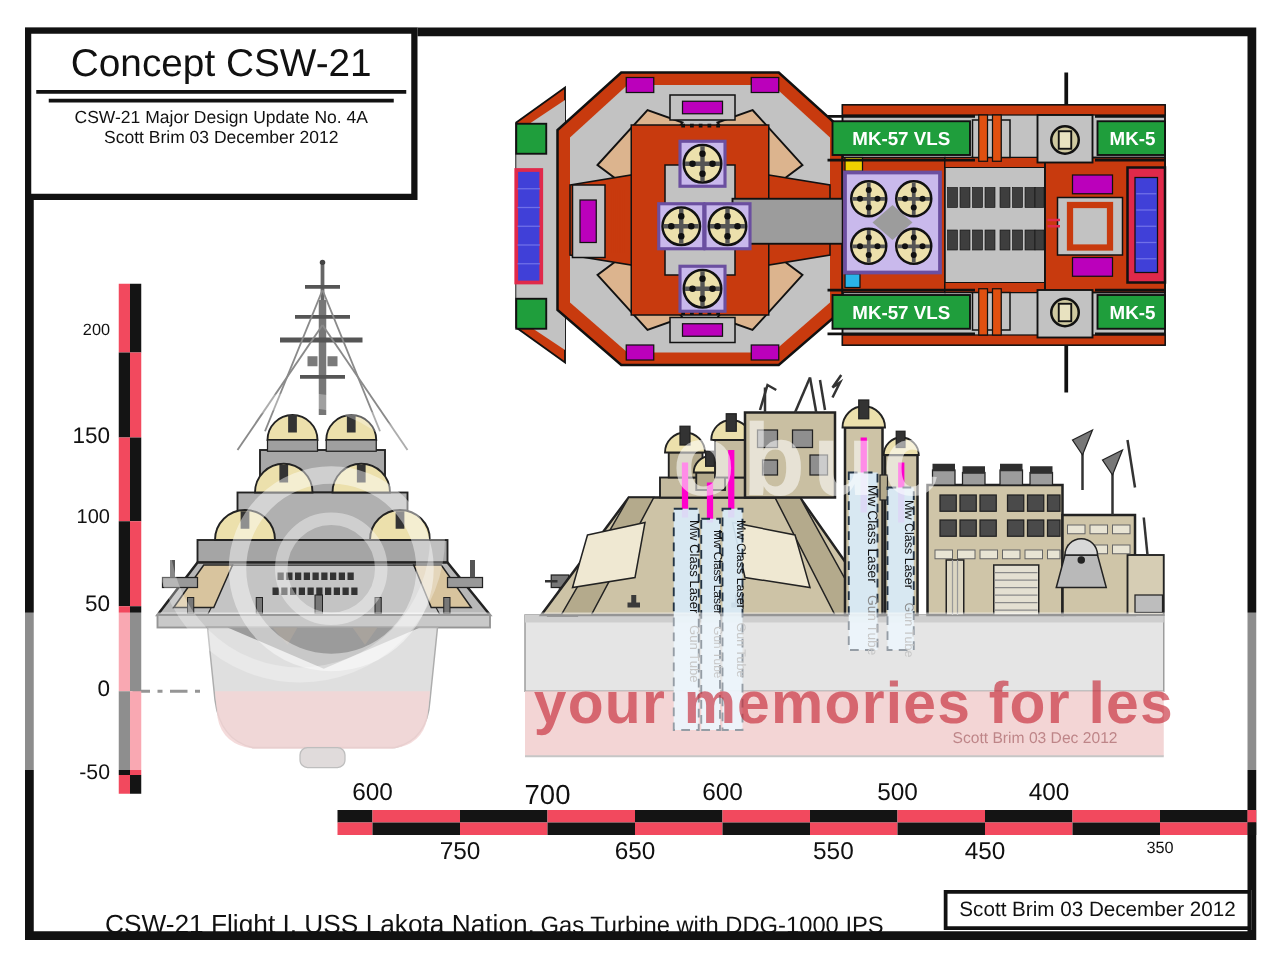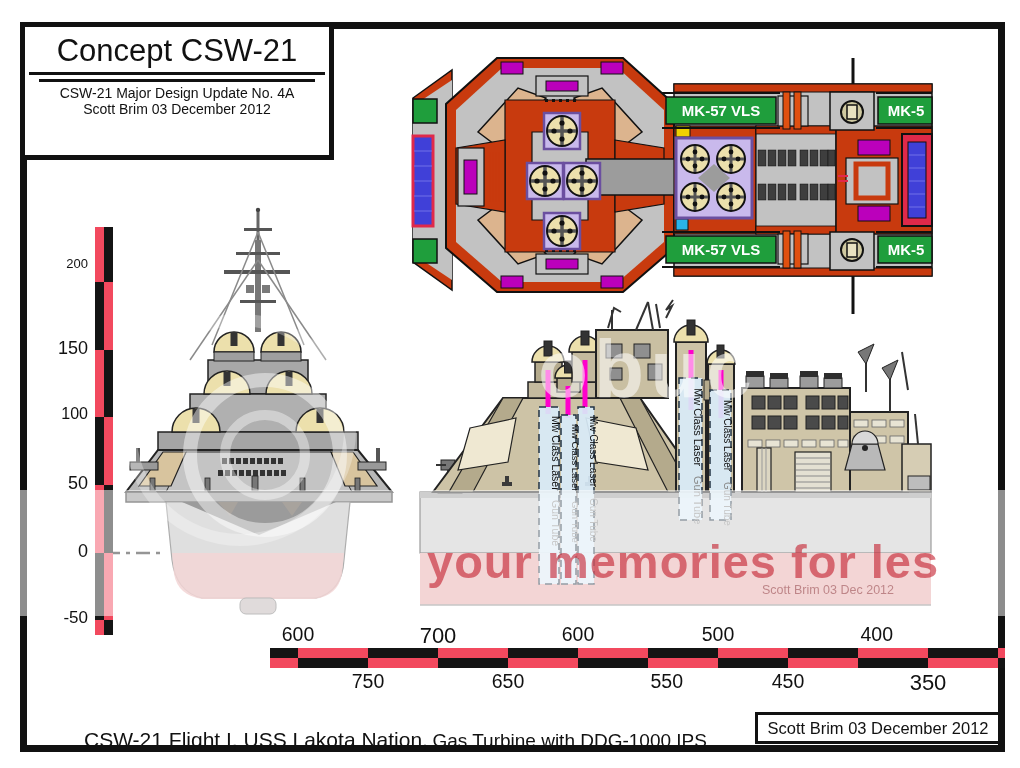--- a/index.html
+++ b/index.html
@@ -628,19 +628,19 @@
 <div class="v-label" style="left: 40px; top: 256px; width: 48px; text-align: right; font-size: 13px; position: absolute;">200</div>
     <div class="v-label" style="left: 40px; top: 338px; width: 48px; text-align: right; font-size: 18px; position: absolute;">150</div>
     <div class="v-label" style="left: 40px; top: 405px; width: 48px; text-align: right; font-size: 16px; position: absolute;">100</div>
     <div class="v-label" style="left: 40px; top: 473px; width: 48px; text-align: right; font-size: 18px; position: absolute;">50</div>
     <div class="v-label" style="left: 40px; top: 541px; width: 48px; text-align: right; font-size: 18px; position: absolute;">0</div>
     <div class="v-label" style="left: 40px; top: 608px; width: 48px; text-align: right; font-size: 17px; position: absolute;">-50</div>
     <div class="h-label" style="left: 263px; top: 623px; text-align: center; width: 70px; font-size: 19.5px; position: absolute;">600</div>
     <div class="h-label" style="left: 403px; top: 623px; text-align: center; width: 70px; font-size: 22px; position: absolute;">700</div>
     <div class="h-label" style="left: 543px; top: 623px; text-align: center; width: 70px; font-size: 19.5px; position: absolute;">600</div>
     <div class="h-label" style="left: 683px; top: 623px; text-align: center; width: 70px; font-size: 19.5px; position: absolute;">500</div>
-    <div class="h-label" style="left: 823px; top: 623px; text-align: right; width: 70px; font-size: 19.5px; position: absolute;">400</div>
+    <div class="h-label" style="left: 823px; top: 623px; text-align: left; width: 70px; font-size: 19.5px; position: absolute;">400</div>
     <div class="h-label" style="left: 333px; top: 670px; text-align: center; width: 70px; font-size: 19.5px; position: absolute;">750</div>
     <div class="h-label" style="left: 473px; top: 670px; text-align: center; width: 70px; font-size: 19.5px; position: absolute;">650</div>
     <div class="h-label" style="left: 613px; top: 670px; text-align: right; width: 70px; font-size: 19.5px; position: absolute;">550</div>
     <div class="h-label" style="left: 753px; top: 670px; text-align: center; width: 70px; font-size: 19.5px; position: absolute;">450</div>
-    <div class="h-label" style="left: 893px; top: 670px; text-align: center; width: 70px; font-size: 22px; position: absolute;">350</div>
+    <div class="h-label" style="left: 893px; top: 670px; text-align: center; width: 70px; font-size: 13px; position: absolute;">350</div>
   </div>
 
 </body></html>

